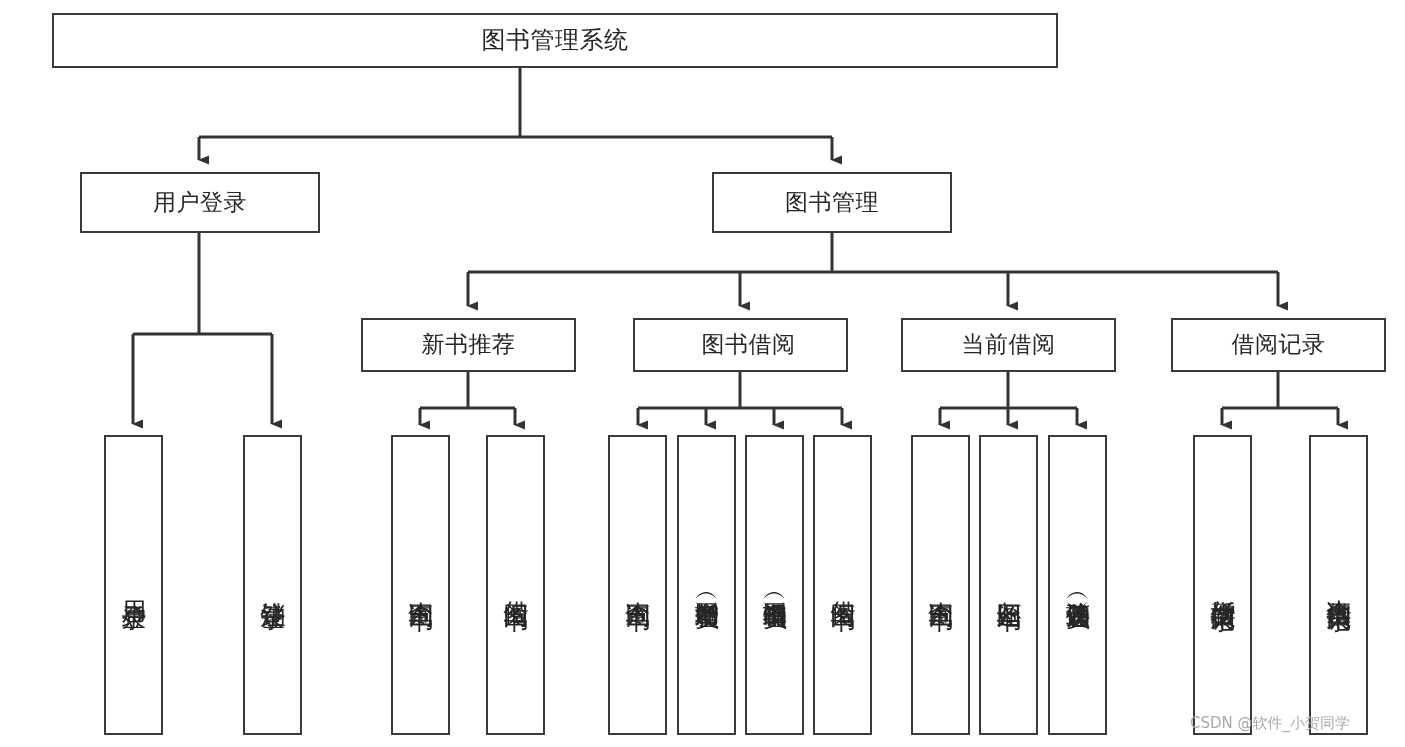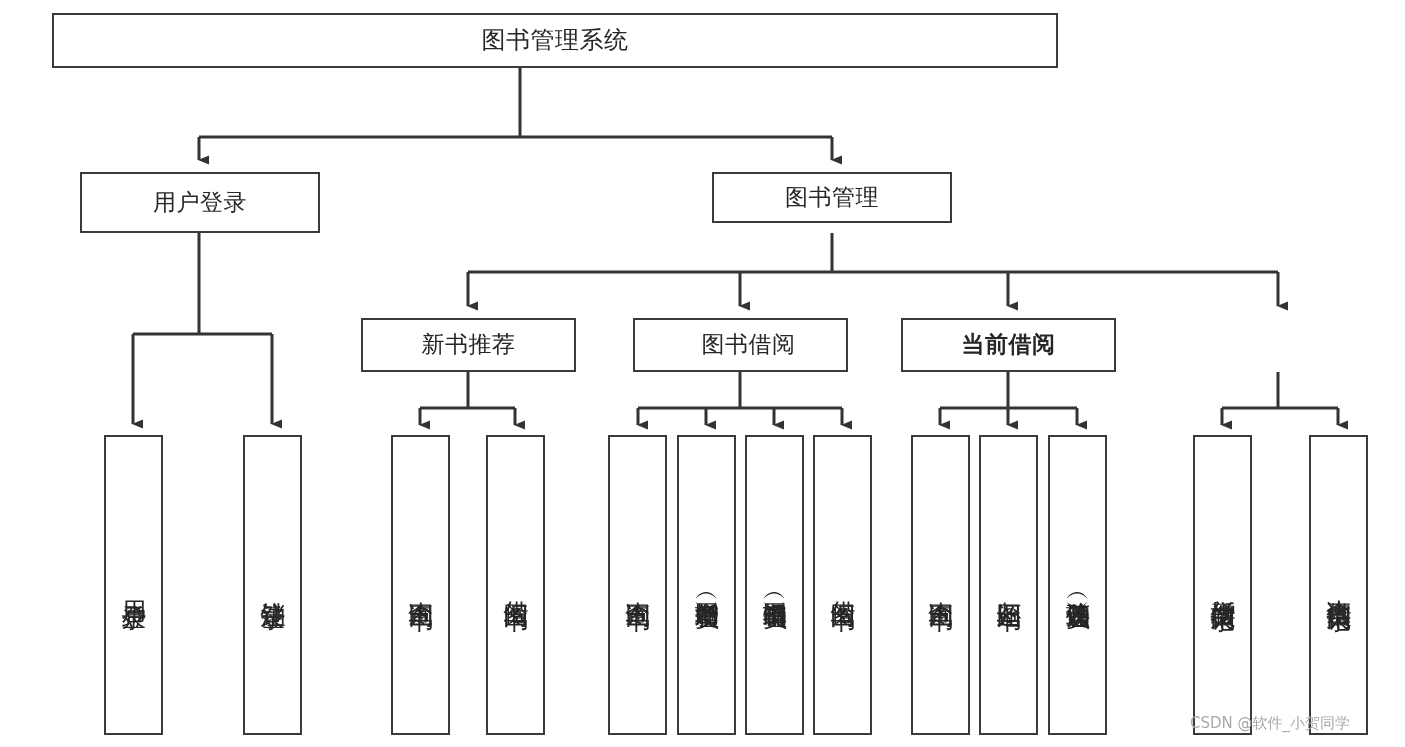--- a/index.html
+++ b/index.html
@@ -138,36 +138,39 @@
   </svg>
 
   <div class="node h" id="node-root" style="left:16px; top:13px; width:1006px; height:55px;margin-left:36px;">
     <span class="node-label">图书管理系统</span>
   </div>
 
   <div class="node h" id="node-user-login" style="left:80px; top:172px; width:240px; height:61px;">
     <span class="node-label">用户登录</span>
   </div>
 
-  <div class="node h" id="node-book-manage" style="left:712px; top:172px; width:240px; height:51px;">
+  <div class="node h" id="node-book-manage" style="left:712px; top:172px; width:240px; height:61px;">
     <span class="node-label">图书管理</span>
   </div>
 
   <div class="node h" id="node-new-book-recommend" style="left:361px; top:318px; width:215px; height:54px;justify-content:center;">
     <span class="node-label">新书推荐</span>
   </div>
 
   <div class="node h" id="node-book-borrow" style="left:633px; top:318px; width:215px; height:54px;padding-left:16px;">
     <span class="node-label">图书借阅</span>
   </div>
 
-  <div class="node h" id="node-current-borrow" style="left:901px; top:318px; width:215px; height:54px;font-weight:bold;">
+  <div class="node h" id="node-current-borrow" style="left:901px; top:318px; width:215px; height:54px;">
     <span class="node-label">当前借阅</span>
   </div>
 
+  <div class="node h" id="node-borrow-record" style="left:1171px; top:318px; width:215px; height:54px;">
+    <span class="node-label">借阅记录</span>
+  </div>
 
   <div class="node v" style="left:104px; top:435px; width:59px; height:300px;">
     <span class="node-label">用户登录</span>
   </div>
   <div class="node v" style="left:243px; top:435px; width:59px; height:300px;">
     <span class="node-label">注销登录</span>
   </div>
 
   <div class="node v" style="left:391px; top:435px; width:59px; height:300px;">
     <span class="node-label">查询图书</span>

